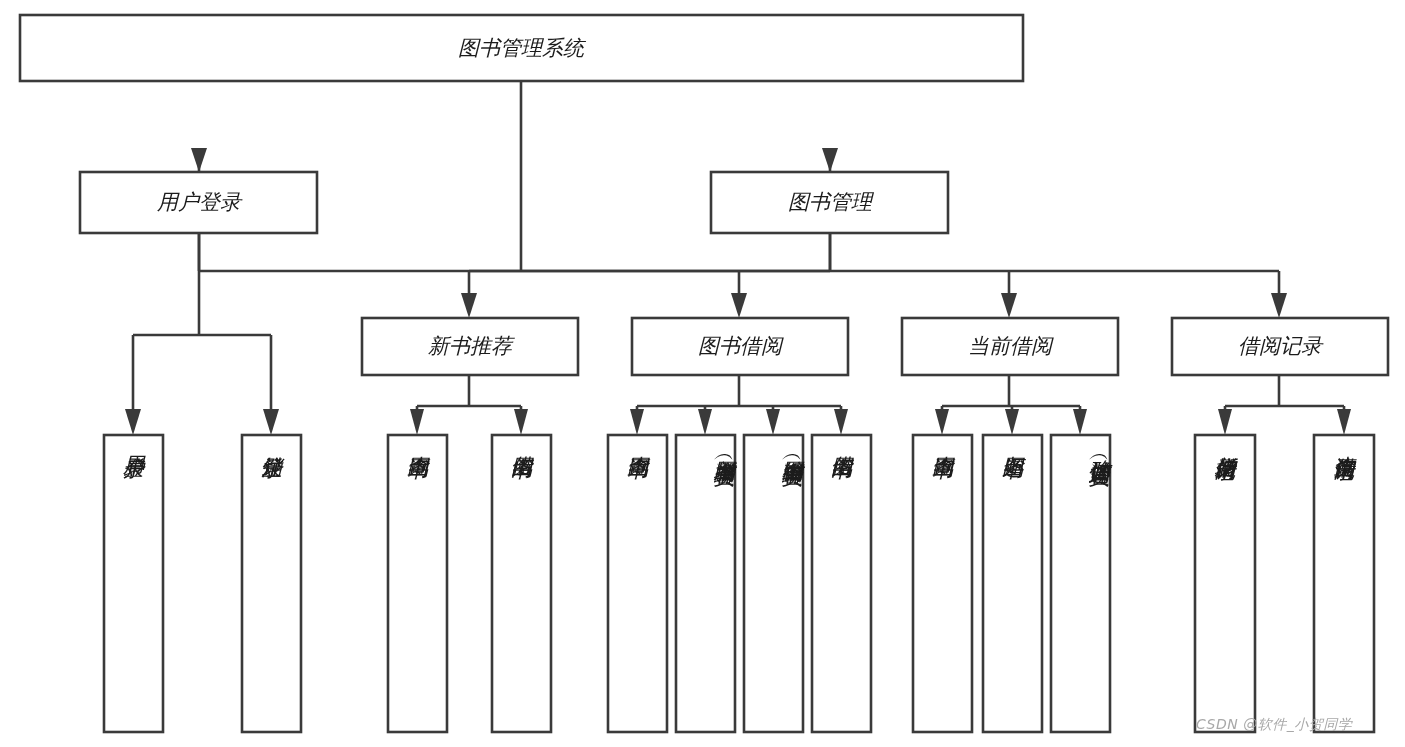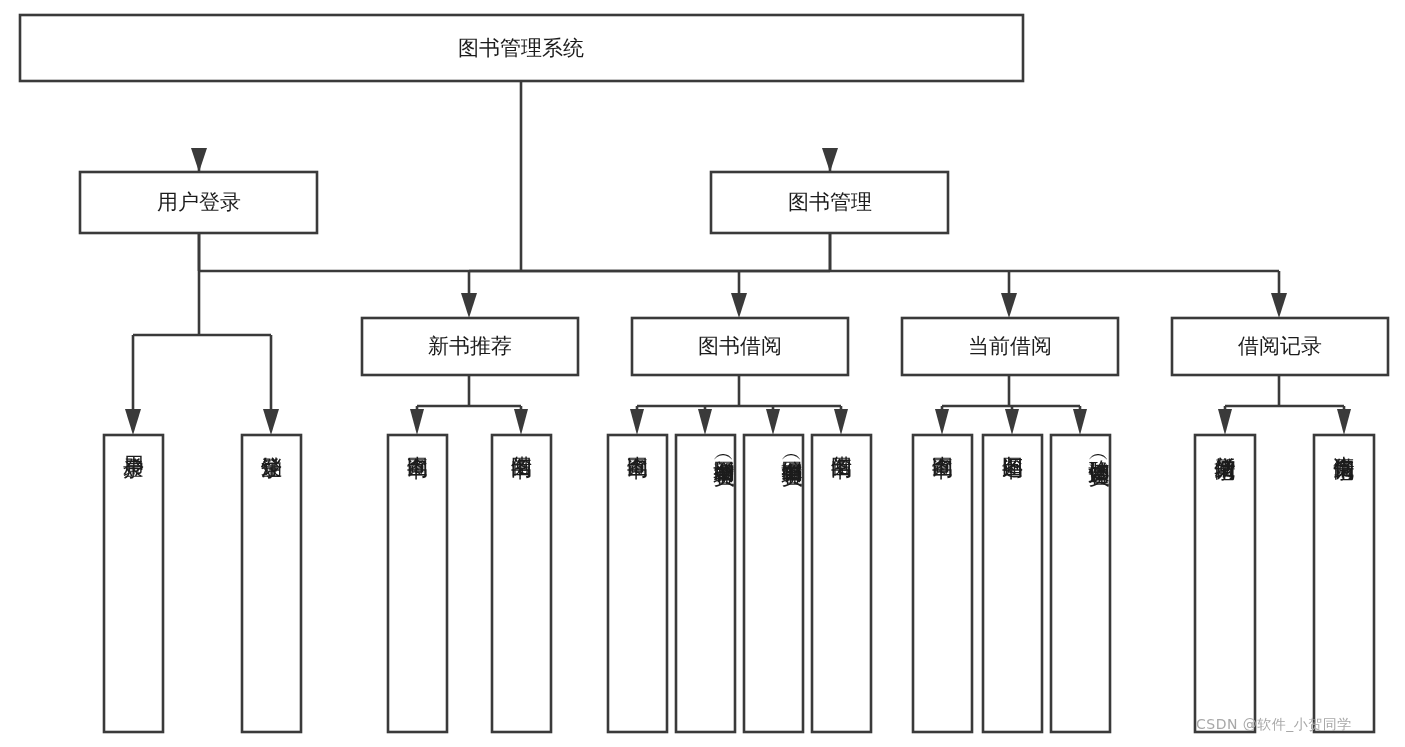--- a/index.html
+++ b/index.html
@@ -13,20 +13,21 @@
     height: 747px;
     font-family: "DejaVu Sans", "Liberation Sans", sans-serif;
     overflow: hidden;
     position: relative;
   }
   #diagram-root {
     position: relative;
     width: 1405px;
     height: 583px;
     background: #ffffff;
+    font-style: italic;
   }
   svg.diagram-canvas {
     position: absolute;
     left: 0;
     top: 0;
     width: 1405px;
     height: 747px;
     display: block;
   }
   .node-box {

